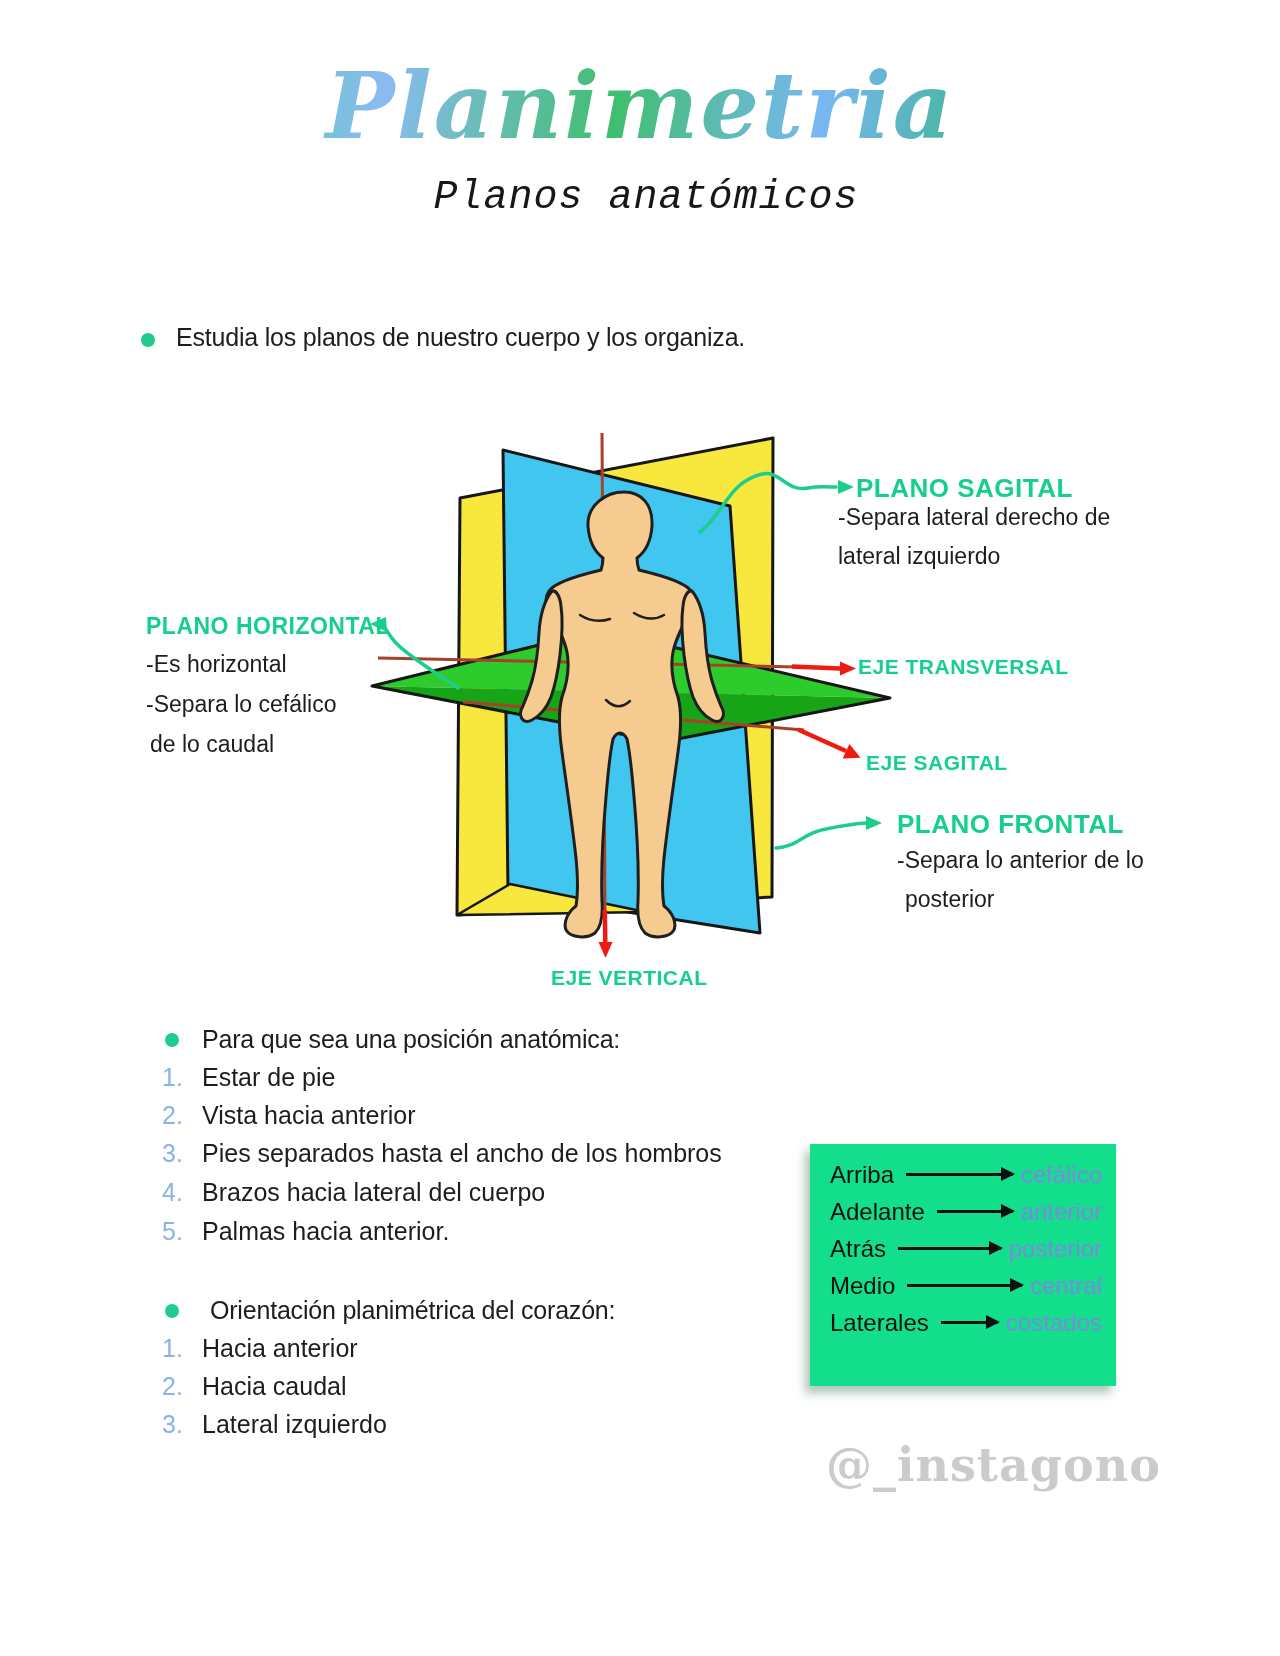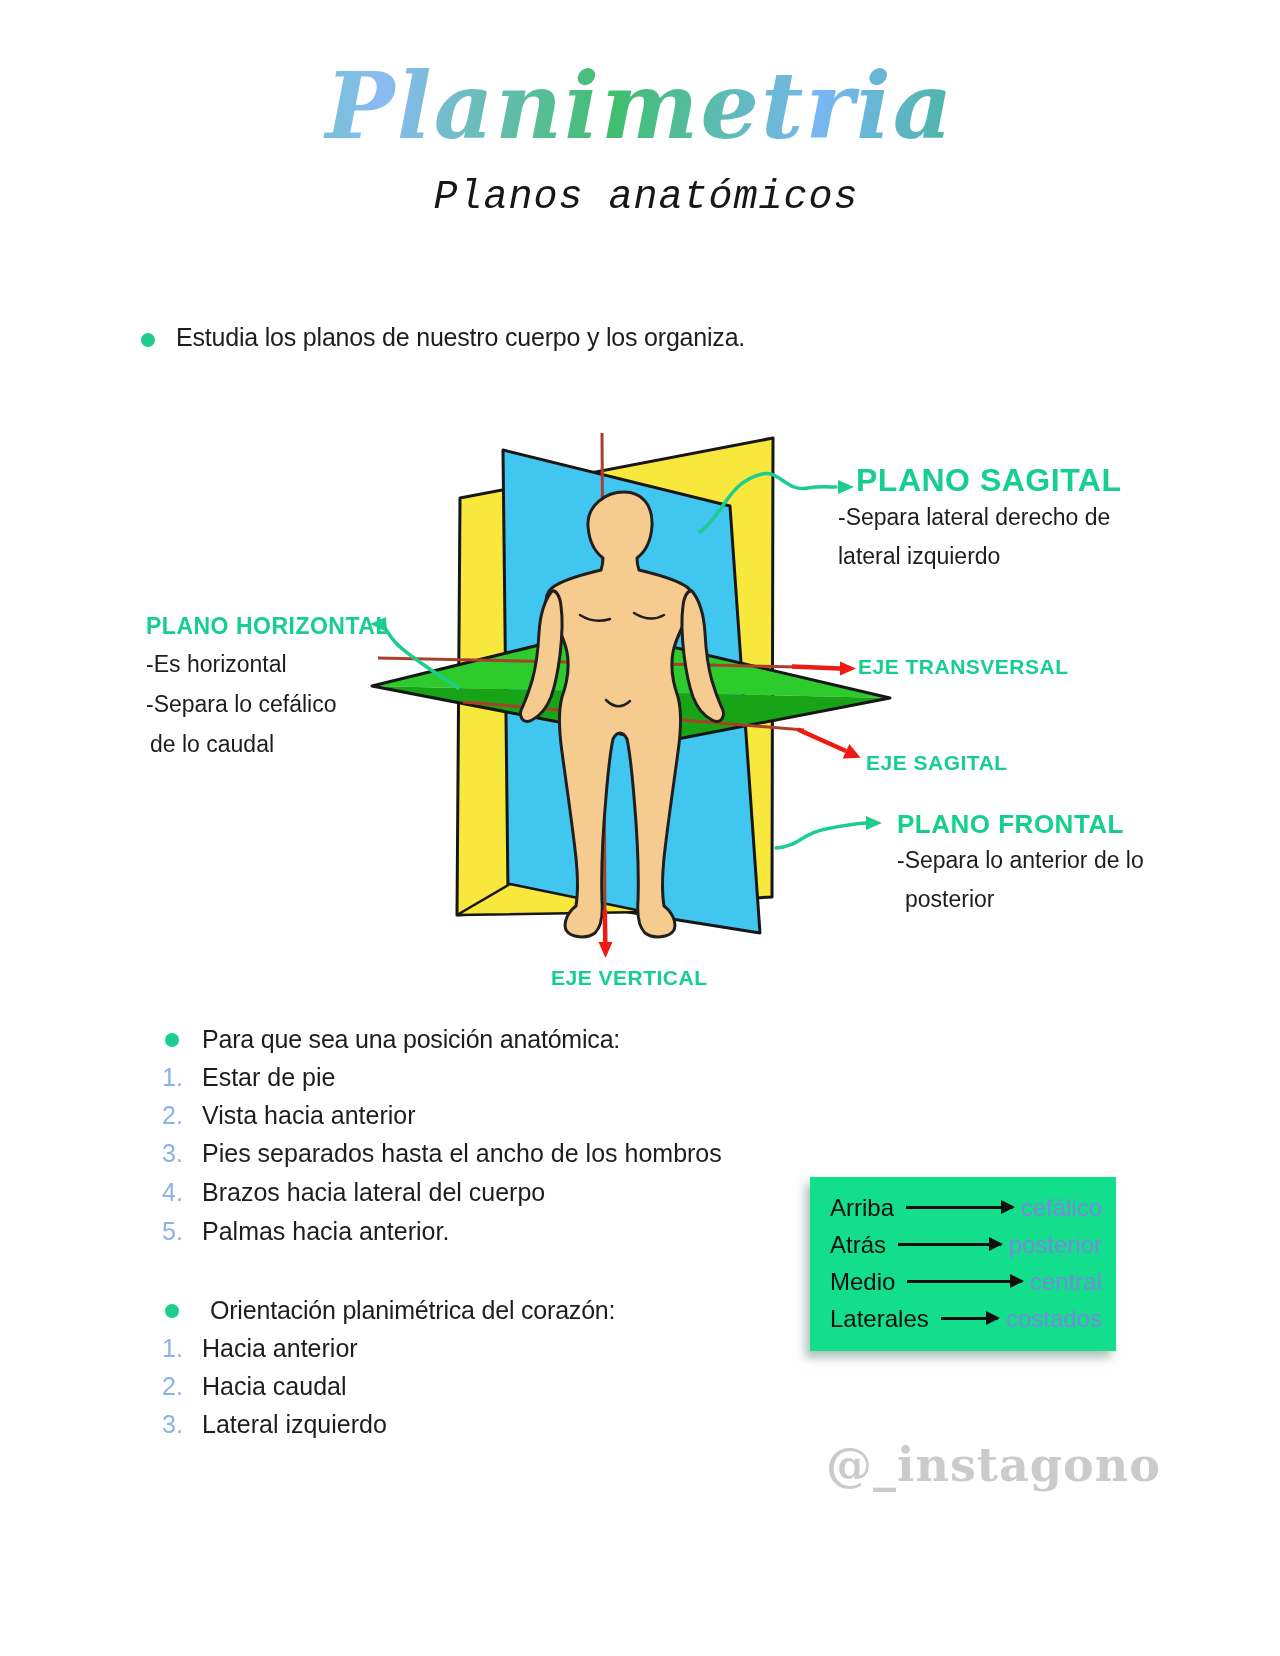--- a/index.html
+++ b/index.html
@@ -30,21 +30,21 @@
   
   .glabel { color:#17cf8c; font-weight:800; letter-spacing:0.5px; white-space:nowrap; }
   .desc { color:#1d1d1d; font-size:23px; line-height:39px; white-space:nowrap; }
 
   
   .item .num { display:inline-block; width:40px; color:#87b3e6; font-size:25px; }
   .item .txt { color:#1d1d1d; font-size:25px; }
 
   
   .otable {
-    left:810px; top:1177px; width:306px; height:174px; background:#12de8c;
+    left:810px; top:1144px; width:306px; height:242px; background:#12de8c;
     box-shadow:-5px 7px 9px rgba(110,150,130,0.55);
     padding:12px 14px 0 20px; box-sizing:border-box;
   }
   .orow { display:flex; align-items:center; height:37px; }
   .orow .from { color:#101010; font-size:24px; white-space:nowrap; }
   .orow .to   { color:#7d88e0; font-size:24px; white-space:nowrap; }
   .tbl-arrow { flex:1; height:3px; background:#101010; margin:0 8px 0 12px; position:relative; min-width:30px; }
   .tbl-arrow::after {
     content:''; position:absolute; right:-2px; top:-6px;
     border-left:14px solid #101010; border-top:7.5px solid transparent; border-bottom:7.5px solid transparent;
@@ -134,21 +134,21 @@
       <path d="M 318 288 C 295 272 268 256 256 243 C 250 237 248 232 245 228"></path>
       <path d="M 636 448 C 658 447 662 433 686 429 C 700 426 712 424 726 423"></path>
     </g>
     <g fill="#1dcd8b">
       <polygon points="698,80 714,87 698,94"></polygon>
       <polygon points="246,217 230,224 247,232"></polygon>
       <polygon points="726,416 742,423 726,430"></polygon>
     </g>
   </svg>
 
-  <div class="abs glabel" style="left:856px; top:462px; font-size:32px;">PLANO SAGITAL</div>
+  <div class="abs glabel" style="left:856px; top:473px; font-size:26px;">PLANO SAGITAL</div>
   <div class="abs desc" style="left:838px; top:498px;">
     <div>-Separa lateral derecho de</div>
     <div>lateral izquierdo</div>
   </div>
 
   <div class="abs glabel" style="left:146px; top:613px; font-size:23px;">PLANO HORIZONTAL</div>
   <div class="abs desc" style="left:146px; top:644px; line-height:40px;">
     <div>-Es horizontal</div>
     <div>-Separa lo cefálico</div>
     <div style="padding-left:4px;">de lo caudal</div>
@@ -197,20 +197,25 @@
     <span class="num">3.</span><span class="txt">Lateral izquierdo</span>
   </div>
 
   <div class="abs otable">
     <div class="orow">
       <span class="from">Arriba</span>
       <span class="tbl-arrow"></span>
       <span class="to">cefálico</span>
     </div>
     <div class="orow">
+      <span class="from">Adelante</span>
+      <span class="tbl-arrow"></span>
+      <span class="to">anterior</span>
+    </div>
+    <div class="orow">
       <span class="from">Atrás</span>
       <span class="tbl-arrow"></span>
       <span class="to">posterior</span>
     </div>
     <div class="orow">
       <span class="from">Medio</span>
       <span class="tbl-arrow"></span>
       <span class="to">central</span>
     </div>
     <div class="orow">

